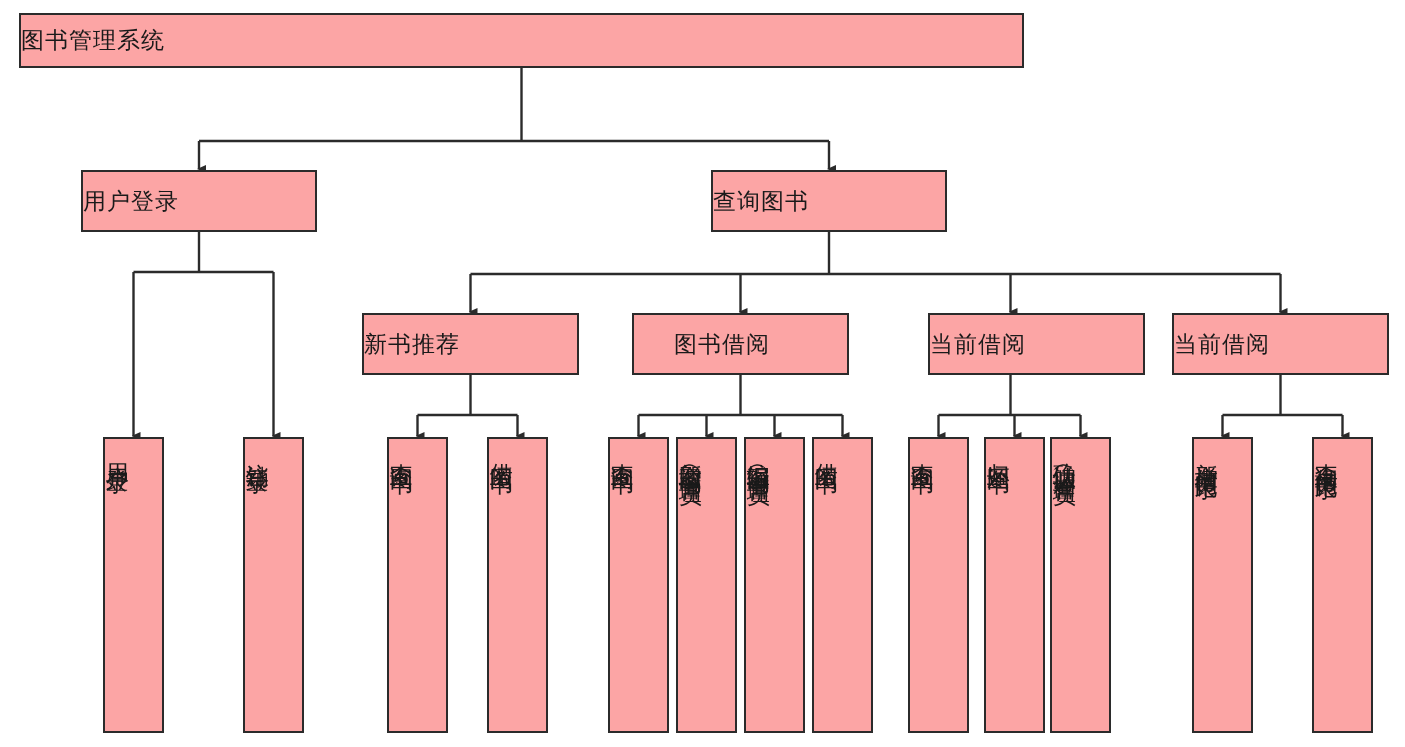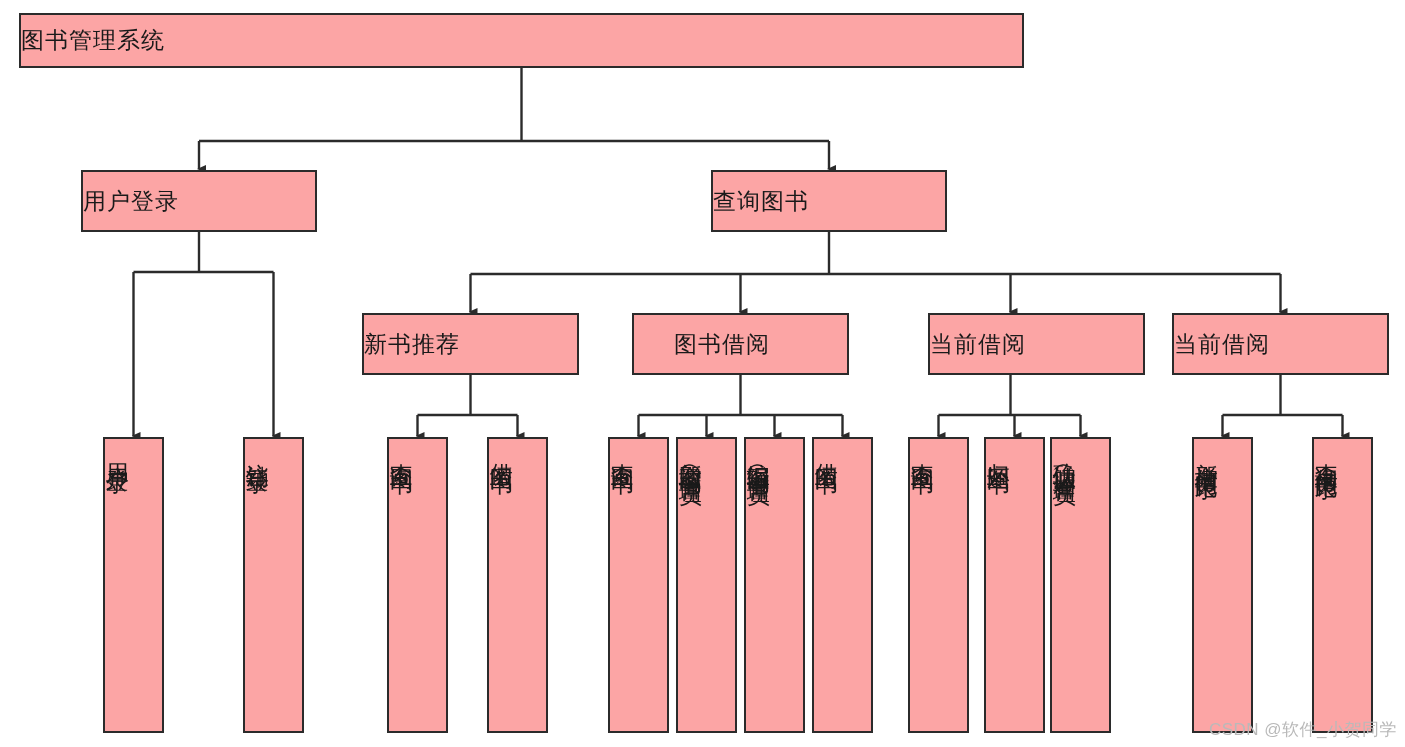--- a/index.html
+++ b/index.html
@@ -169,14 +169,13 @@
         <span class="vlabel">确认归还（管理员）</span>
       </div>
       <div class="node vert" style="left: 1192px; top: 437px; width: 61px; height: 296px;">
         <span class="vlabel">新增借阅记录</span>
       </div>
       <div class="node vert" style="left: 1312px; top: 437px; width: 61px; height: 296px;">
         <span class="vlabel">查询借阅记录</span>
       </div>
     </div>
 
-  <div id="watermark">CSDN @软件_小贺同学</div>
 </div>
 
 </body></html>

